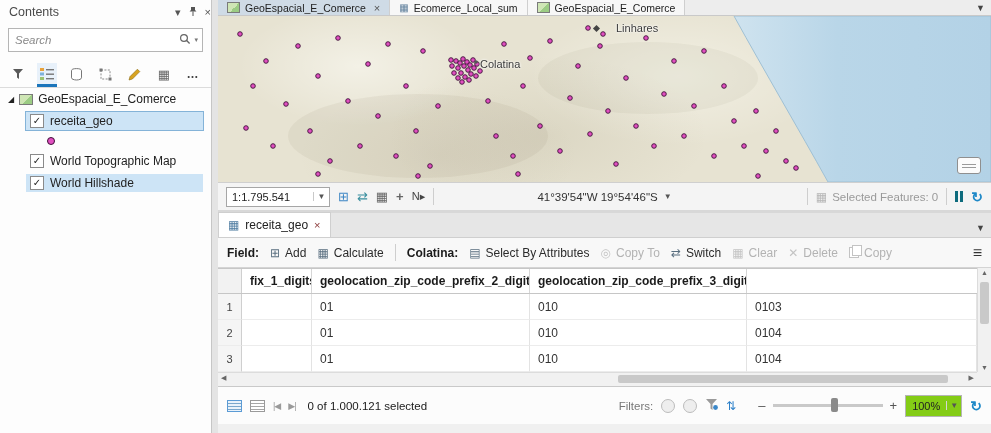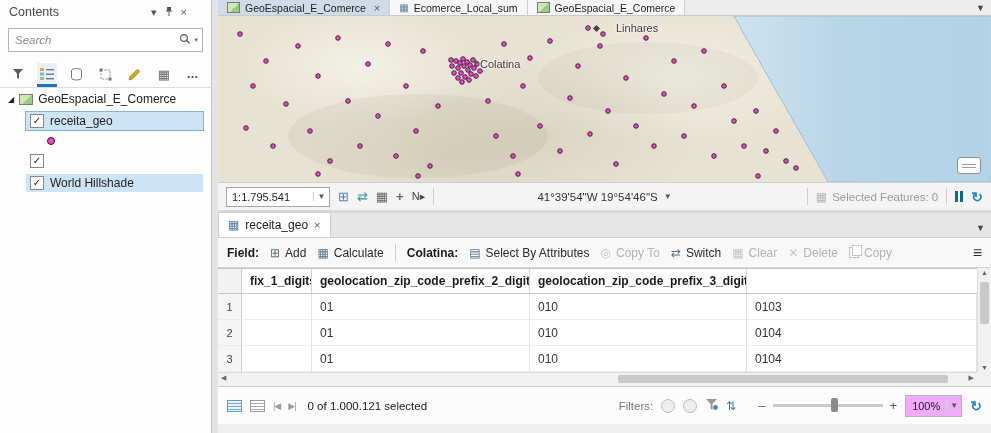--- a/index.html
+++ b/index.html
@@ -2,21 +2,21 @@
 <html><head>
 <meta charset="utf-8">
 <style>
   html,body{margin:0;padding:0;background:#e8e8e8;}
   .app{position:relative;width:991px;height:433px;background:#f0f0f0;
        font-family:"Liberation Sans",sans-serif;font-size:12px;color:#222;
        overflow:hidden;user-select:none;}
   
   .contents{position:absolute;left:0;top:0;width:212px;height:433px;background:#fdfdfd;
             border-right:1px solid #c6c6c6;box-sizing:border-box;}
-  .c-header{display:flex;align-items:center;height:24px;padding:0 24px 0 9px;color:#4a4a4a;font-size:12.5px;justify-content:space-between;}
+  .c-header{display:flex;align-items:center;height:24px;padding:0 0 0 9px;color:#4a4a4a;font-size:12.5px;justify-content:space-between;}
   .c-header .sp{flex:1;}
   .hd-ic{color:#555;font-size:11px;margin-left:7px;cursor:pointer;line-height:1;}
   .searchbox{display:flex;align-items:center;height:22px;margin:4px 8px 6px;background:#fff;
              border:1px solid #b5b5b5;padding:0 4px;}
   .searchbox input{flex:1;border:none;outline:none;font:italic 11.5px "Liberation Sans",sans-serif;color:#333;background:transparent;}
   .searchbox input::placeholder{font-style:italic;color:#8a8a8a;}
   .iconrow{display:flex;align-items:flex-end;padding:2px 8px 0;border-bottom:1px solid #dcdcdc;height:30px;box-sizing:border-box;gap:9px;}
   .ir-ic{display:flex;align-items:center;justify-content:center;width:22px;height:24px;padding-bottom:2px;box-sizing:border-box;}
   .ir-ic.active{background:#e8f1fa;border-bottom:3px solid #1b75bb;padding-bottom:0;}
   .dots-more{font-weight:bold;color:#444;letter-spacing:1px;}
@@ -124,21 +124,21 @@
   .navic{color:#9a9a9a;font-size:9px;cursor:pointer;letter-spacing:-1px;}
   .sel-text{color:#1a1a1a;margin-left:4px;}
   .filters-group{margin-left:auto;display:flex;align-items:center;gap:8px;}
   .f-label{color:#777;}
   .circ-ic{width:12px;height:12px;border-radius:50%;border:1px solid #bcbcbc;background:#eee;cursor:pointer;}
   .sort-ic{color:#2a7fc9;font-size:12px;cursor:pointer;}
   .zoom-group{display:flex;align-items:center;gap:7px;margin-left:14px;}
   .zm-sign{color:#555;font-size:13px;cursor:pointer;line-height:1;}
   .slider{position:relative;width:110px;height:3px;background:#c9c9c9;cursor:pointer;}
   .slider .thumb{position:absolute;left:58px;top:-6px;width:7px;height:14px;background:#8a8a8a;border-radius:2px;}
-  .zoom-combo{display:flex;align-items:center;height:20px;border:1px solid #b5b5b5;background:#f0abfc;cursor:pointer;}
+  .zoom-combo{display:flex;align-items:center;height:20px;border:1px solid #b5b5b5;background:#84cc16;cursor:pointer;}
   .zoom-combo .val{padding:0 6px;font-size:11px;color:#222;}
   .zoom-combo .arr{width:14px;text-align:center;border-left:1px solid #d5d5d5;color:#555;font-size:8px;}
   .bottom-strip{position:absolute;left:0;top:424px;width:100%;height:9px;background:#f0f0f0;}
 </style>
 </head>
 <body>
 
 <div class="app">
 
   <div class="contents">
@@ -211,20 +211,21 @@
         <span class="chk">✓</span>
         <span>receita_geo</span>
       </div>
     </div>
     <div class="symbol-row">
       <span class="pt-symbol"></span>
     </div>
     <div class="layer-row">
       <div class="row-box">
         <span class="chk">✓</span>
+        <span>World Topographic Map</span>
       </div>
     </div>
     <div class="layer-row">
       <div class="row-box sel">
         <span class="chk">✓</span>
         <span>World Hillshade</span>
       </div>
     </div>
   </div>
 

